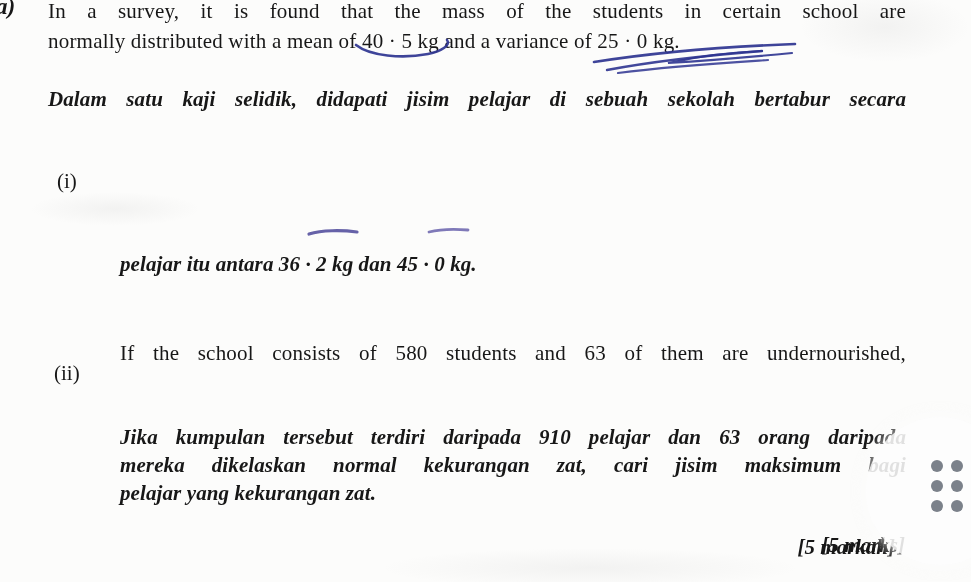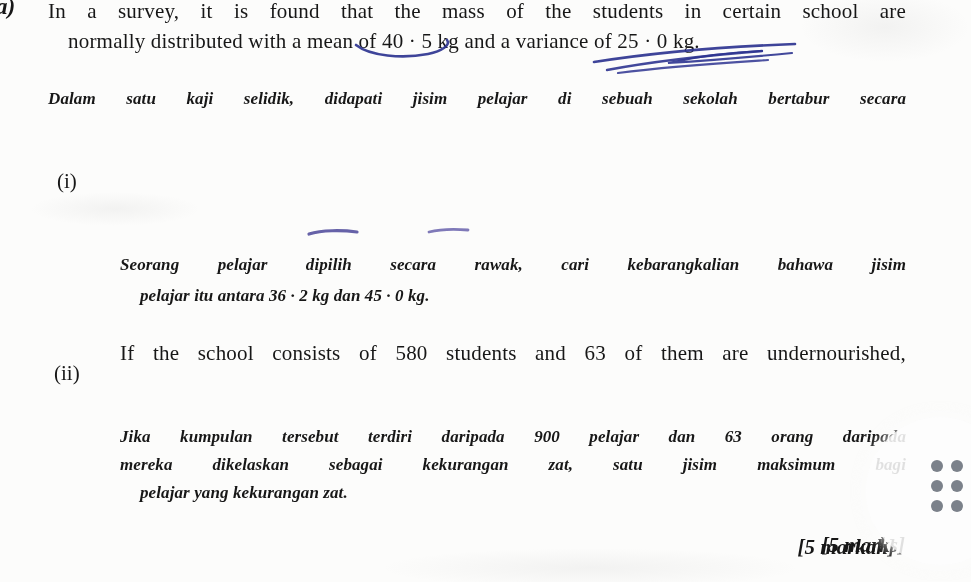--- a/index.html
+++ b/index.html
@@ -2,28 +2,28 @@
 <html><head>
 <meta charset="utf-8">
 <style>
   html,body { margin:0; padding:0; background:#ffffff; }
   .page {
     position:relative; width:971px; height:582px;
     background:#fcfcfb; overflow:hidden;
     font-family:"Liberation Serif", serif; color:#171717;
   }
   .line { text-align:justify; text-align-last:justify; }
-  .line.left { text-align:left; text-align-last:auto;margin-left:20px; }
+  .line.left { text-align:left; text-align-last:auto; }
 
   .q-label {
     position:absolute; left:-4px; top:-6px;
     font-size:23px; font-style:italic; font-weight:bold;
   }
   .en-block { position:absolute; font-size:21px; letter-spacing:0.2px; }
-  .ms-block { position:absolute; font-size:17px; font-style:italic; font-weight:bold; letter-spacing:0.1px; }
+  .ms-block { position:absolute; font-size:21px; font-style:italic; font-weight:bold; letter-spacing:0.1px; }
 
   #intro-en { left:48px; top:-4px;  width:858px; line-height:30px; }
   #intro-ms { left:48px; top:84px;  width:858px; line-height:30px; }
 
   .part-label { position:absolute; font-size:21px; }
   #label-i  { left:57px; top:169px; }
   #label-ii { left:54px; top:361px; }
 
   #parti-en  { left:120px; top:165px; width:786px; line-height:30px; }
   #parti-ms  { left:120px; top:249px; width:786px; line-height:31px; }
@@ -85,31 +85,30 @@
   </div>
 
   <div class="ms-block" id="intro-ms">
     <div class="line">Dalam satu kaji selidik, didapati jisim pelajar di sebuah sekolah bertabur secara</div>
   </div>
 
   <div class="part-label" id="label-i">(i)</div>
   <div class="en-block" id="parti-en">
   </div>
   <div class="ms-block" id="parti-ms">
-    <div class="line">Seorang pelajar dipilih secara rawak, cari kebarangkalian bahawa jisim</div>
     <div class="line left">pelajar itu antara 36 · 2 kg dan 45 · 0 kg.</div>
   </div>
 
   <div class="part-label" id="label-ii">(ii)</div>
   <div class="en-block" id="partii-en">
     <div class="line">If the school consists of 580 students and 63 of them are undernourished,</div>
   </div>
   <div class="ms-block" id="partii-ms">
-    <div class="line">Jika kumpulan tersebut terdiri daripada 900 pelajar dan 63 orang daripada</div>
-    <div class="line">mereka dikelaskan sebagai kekurangan zat, satu jisim maksimum bagi</div>
+    <div class="line">Jika kumpulan tersebut terdiri daripada 910 pelajar dan 63 orang daripada</div>
+    <div class="line">mereka dikelaskan normal kekurangan zat, cari jisim maksimum bagi</div>
     <div class="line left">pelajar yang kekurangan zat.</div>
   </div>
 
   <div class="marks-line" id="marks-en">[5 marks]</div>
   <div class="marks-line" id="marks-ms">[5 markah]</div>
 
   <svg class="ink-overlay" width="971" height="582" viewBox="0 0 971 582">
 
     <path d="M356,45 C370,56 402,59 428,54 C442,51 451,45 447,40" fill="none" stroke="#2e3490" stroke-width="2.6" stroke-linecap="round" opacity="0.92"></path>
 

